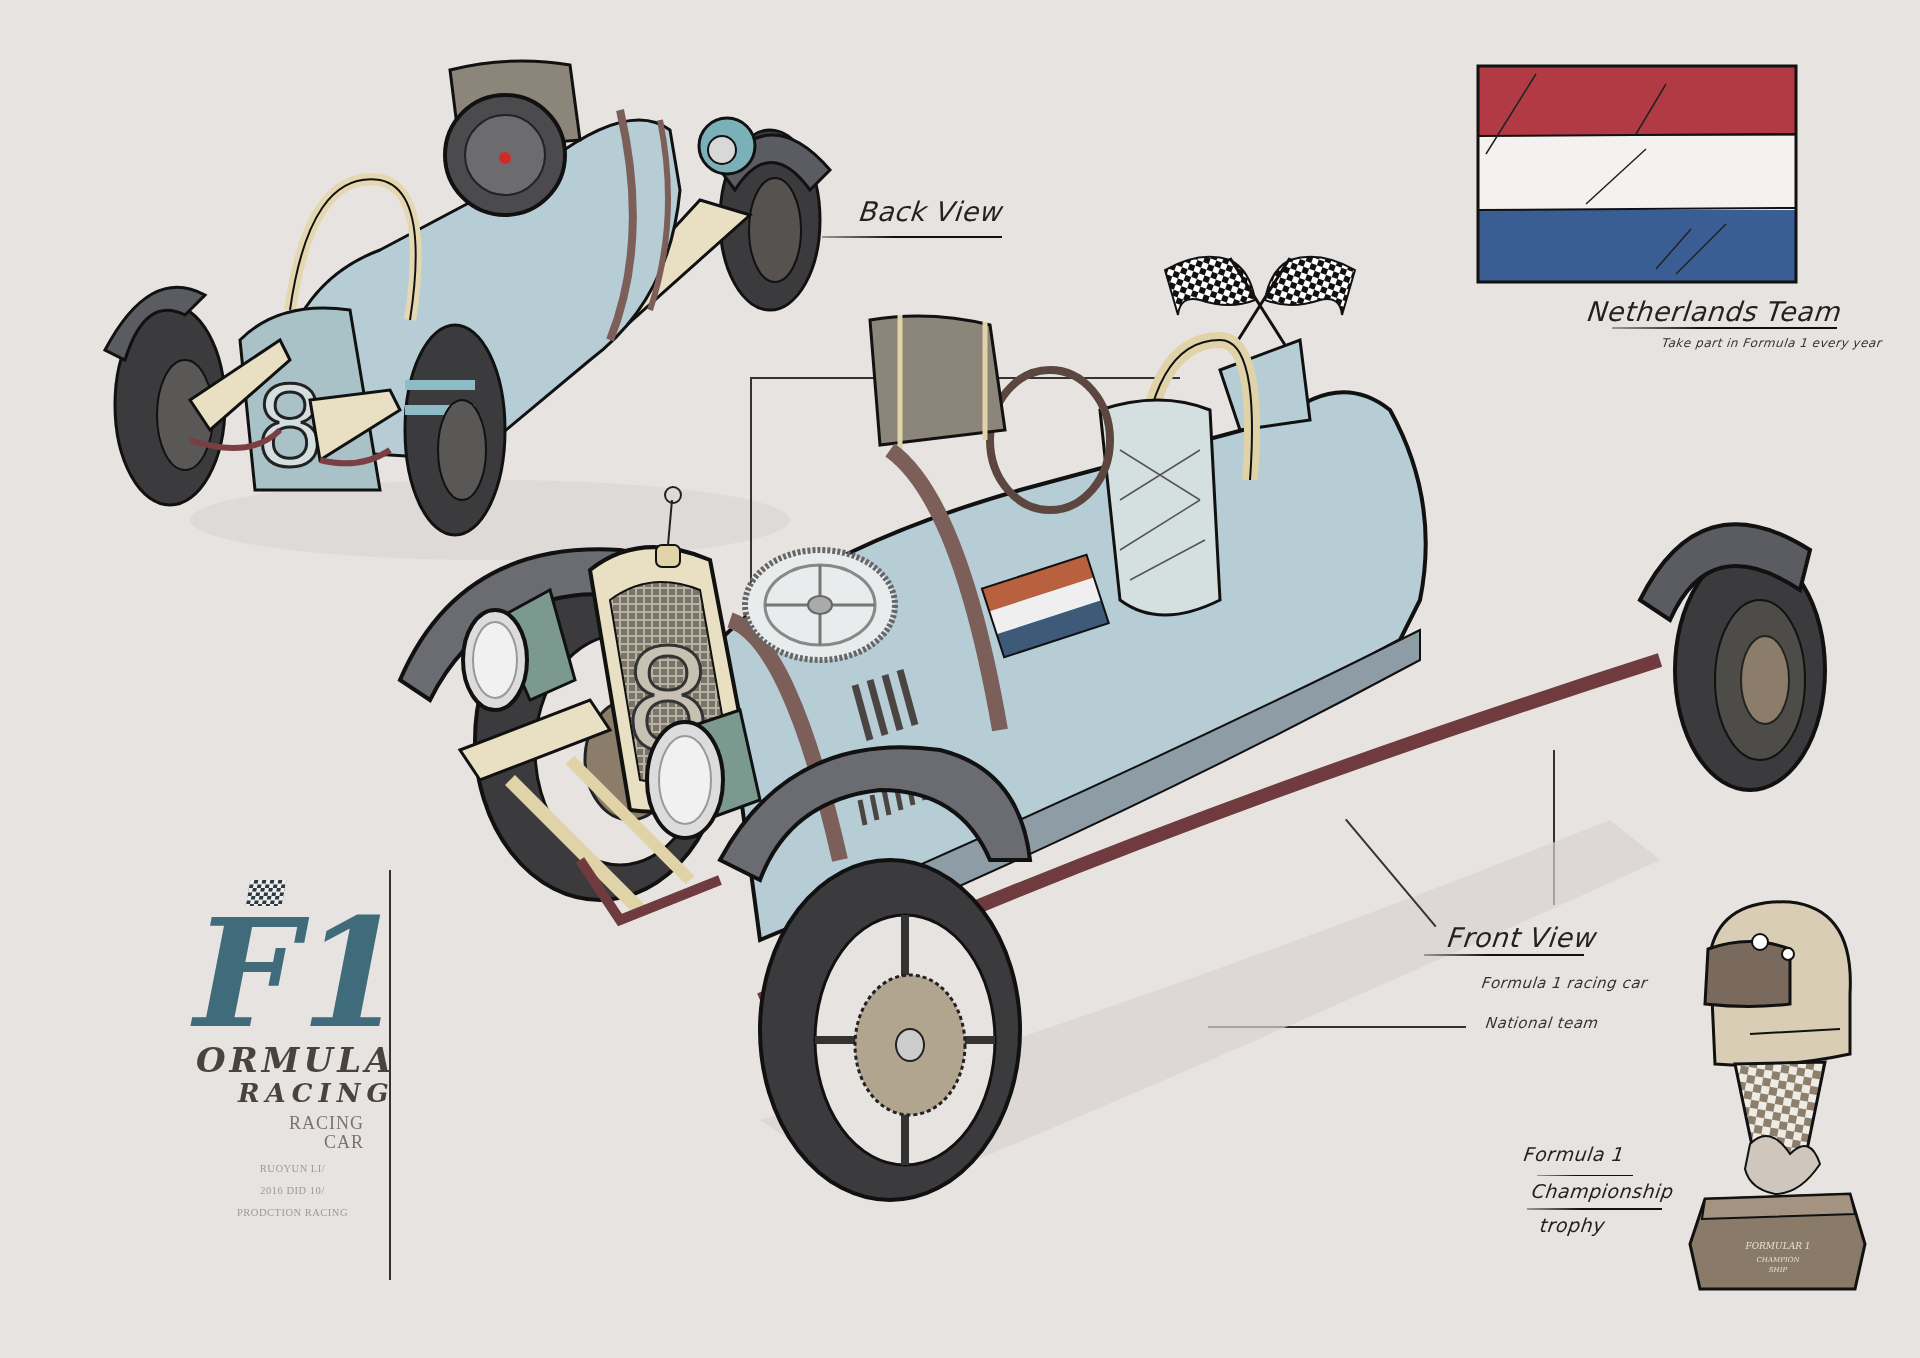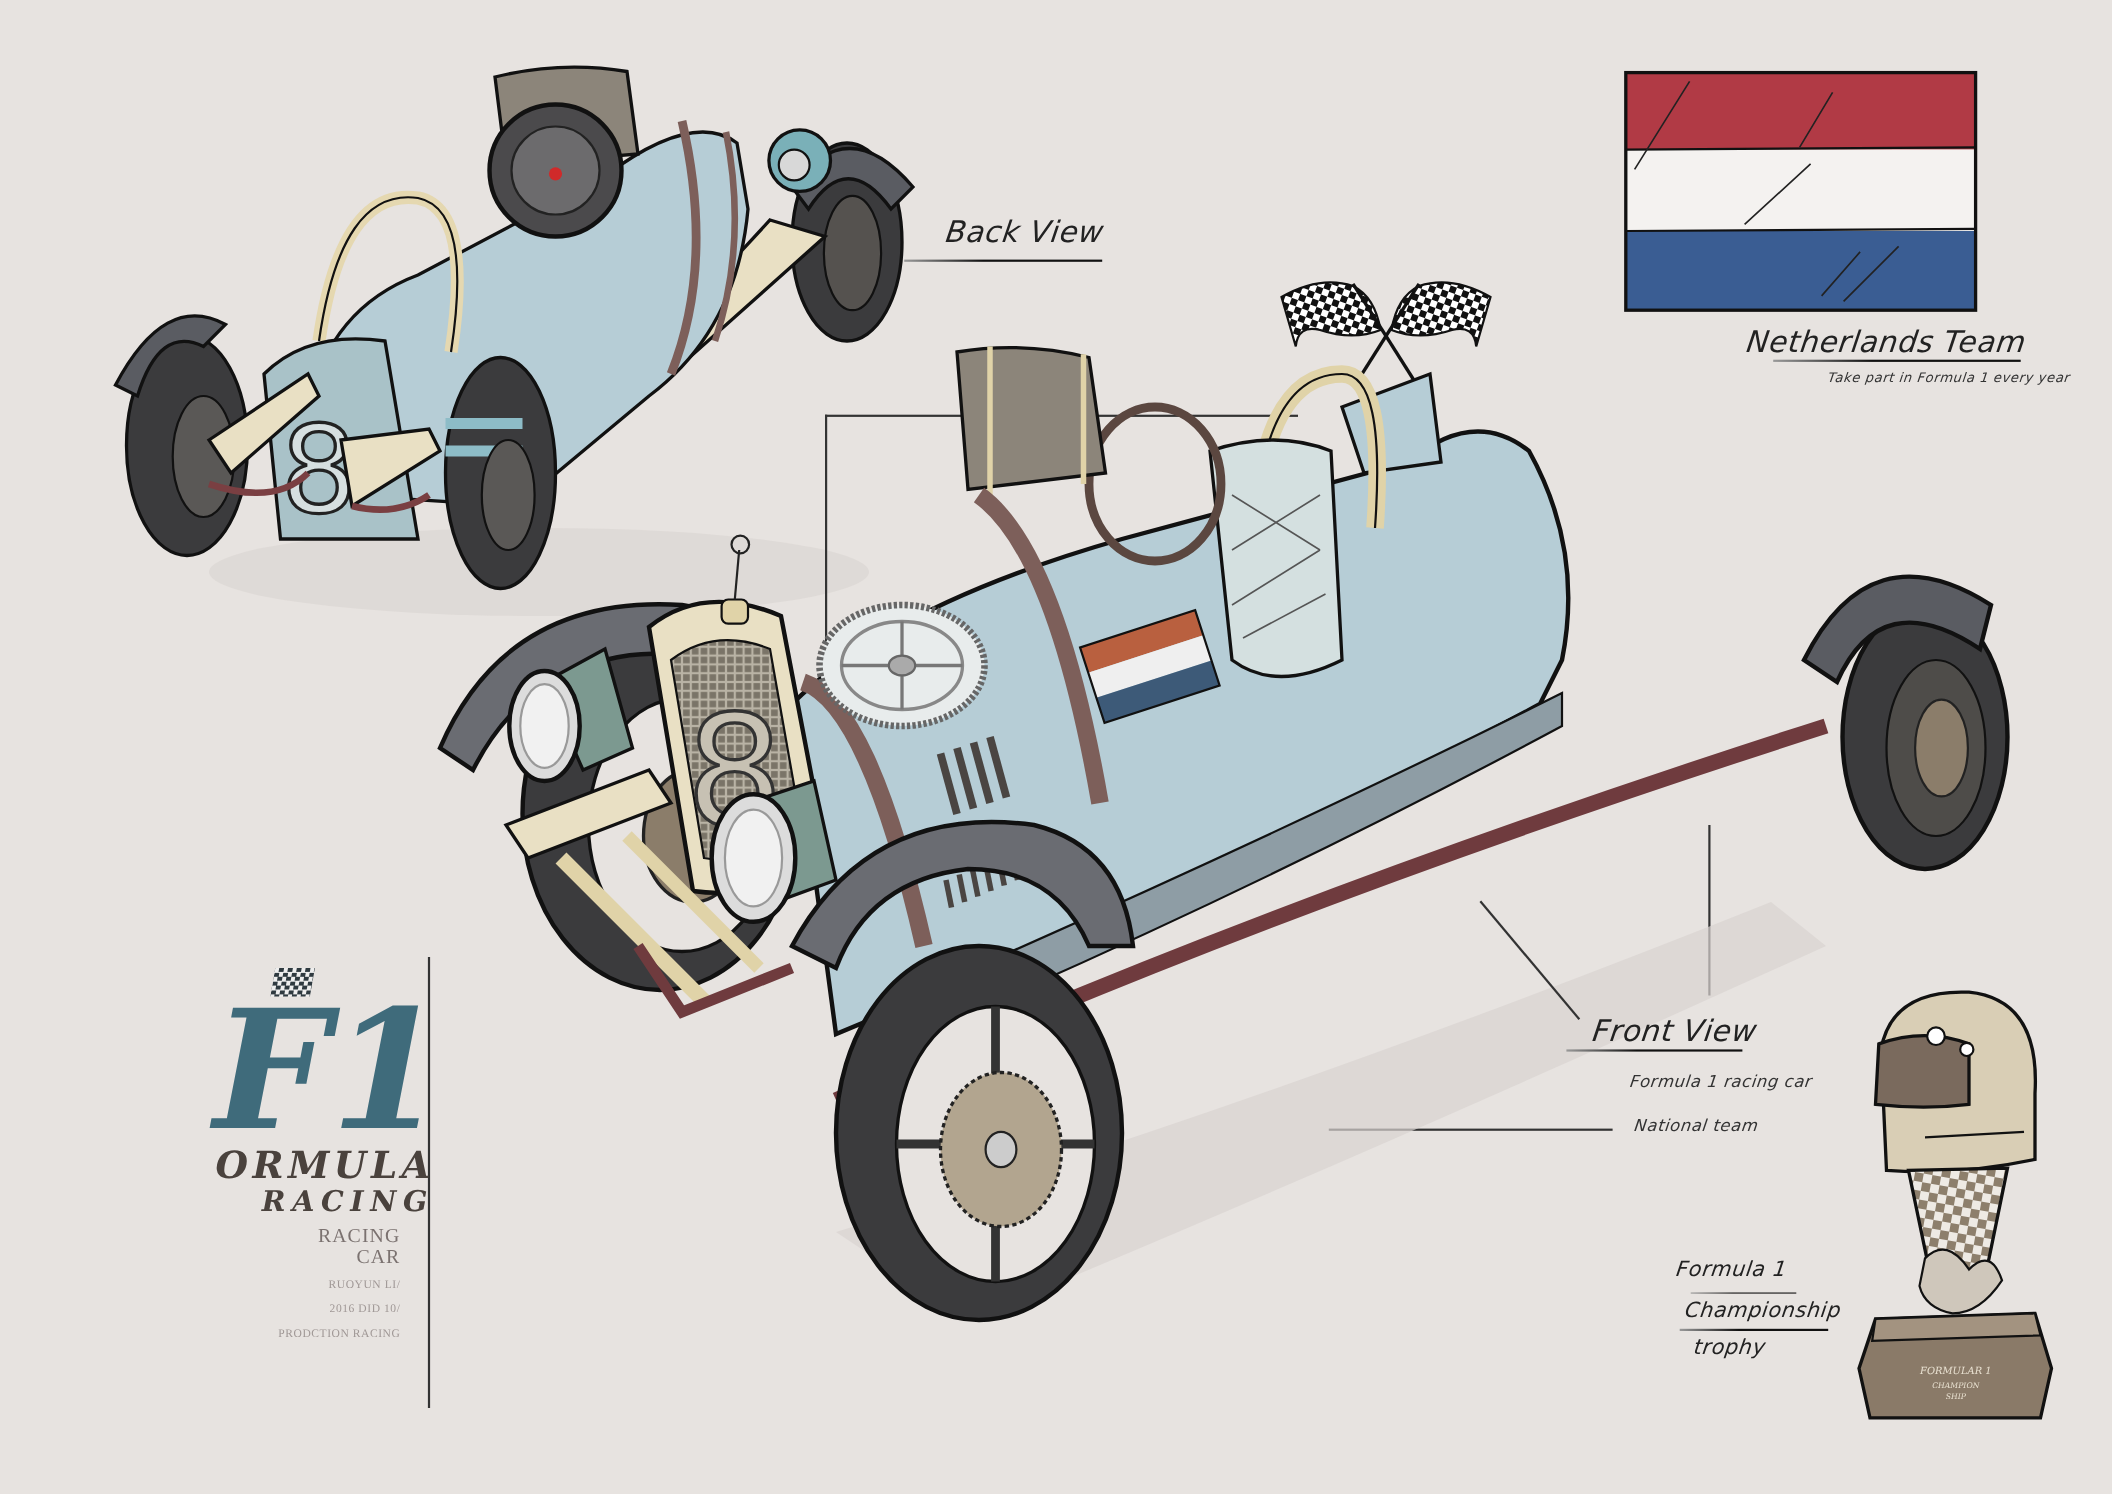--- a/index.html
+++ b/index.html
@@ -308,18 +308,18 @@
 
   <div class="abs" style="left:58px; top:0; width:36px; height:26px;
        background: repeating-conic-gradient(#2f3a40 0% 25%, #eee 0% 50%) 0 0 / 8px 8px; transform: skewX(-10deg);"></div>
   <div class="abs logo-f1" style="left:4px; top:18px;">F1</div>
   <div class="abs logo-ormula" style="left:6px; top:160px;">ORMULA</div>
   <div class="abs logo-racing" style="left:48px; top:198px;">RACING</div>
   <div class="abs logo-car" style="right:6px; top:234px;">
     <div>RACING</div>
     <div>CAR</div>
   </div>
-  <div class="abs logo-credits" style="right:6px; top:278px;">
+  <div class="abs logo-credits" style="right:22px; top:278px;text-align:center;">
     <div>RUOYUN LI/</div>
     <div>2016 DID 10/</div>
     <div>PRODCTION RACING</div>
   </div>
 </div>
 
 </body></html>

